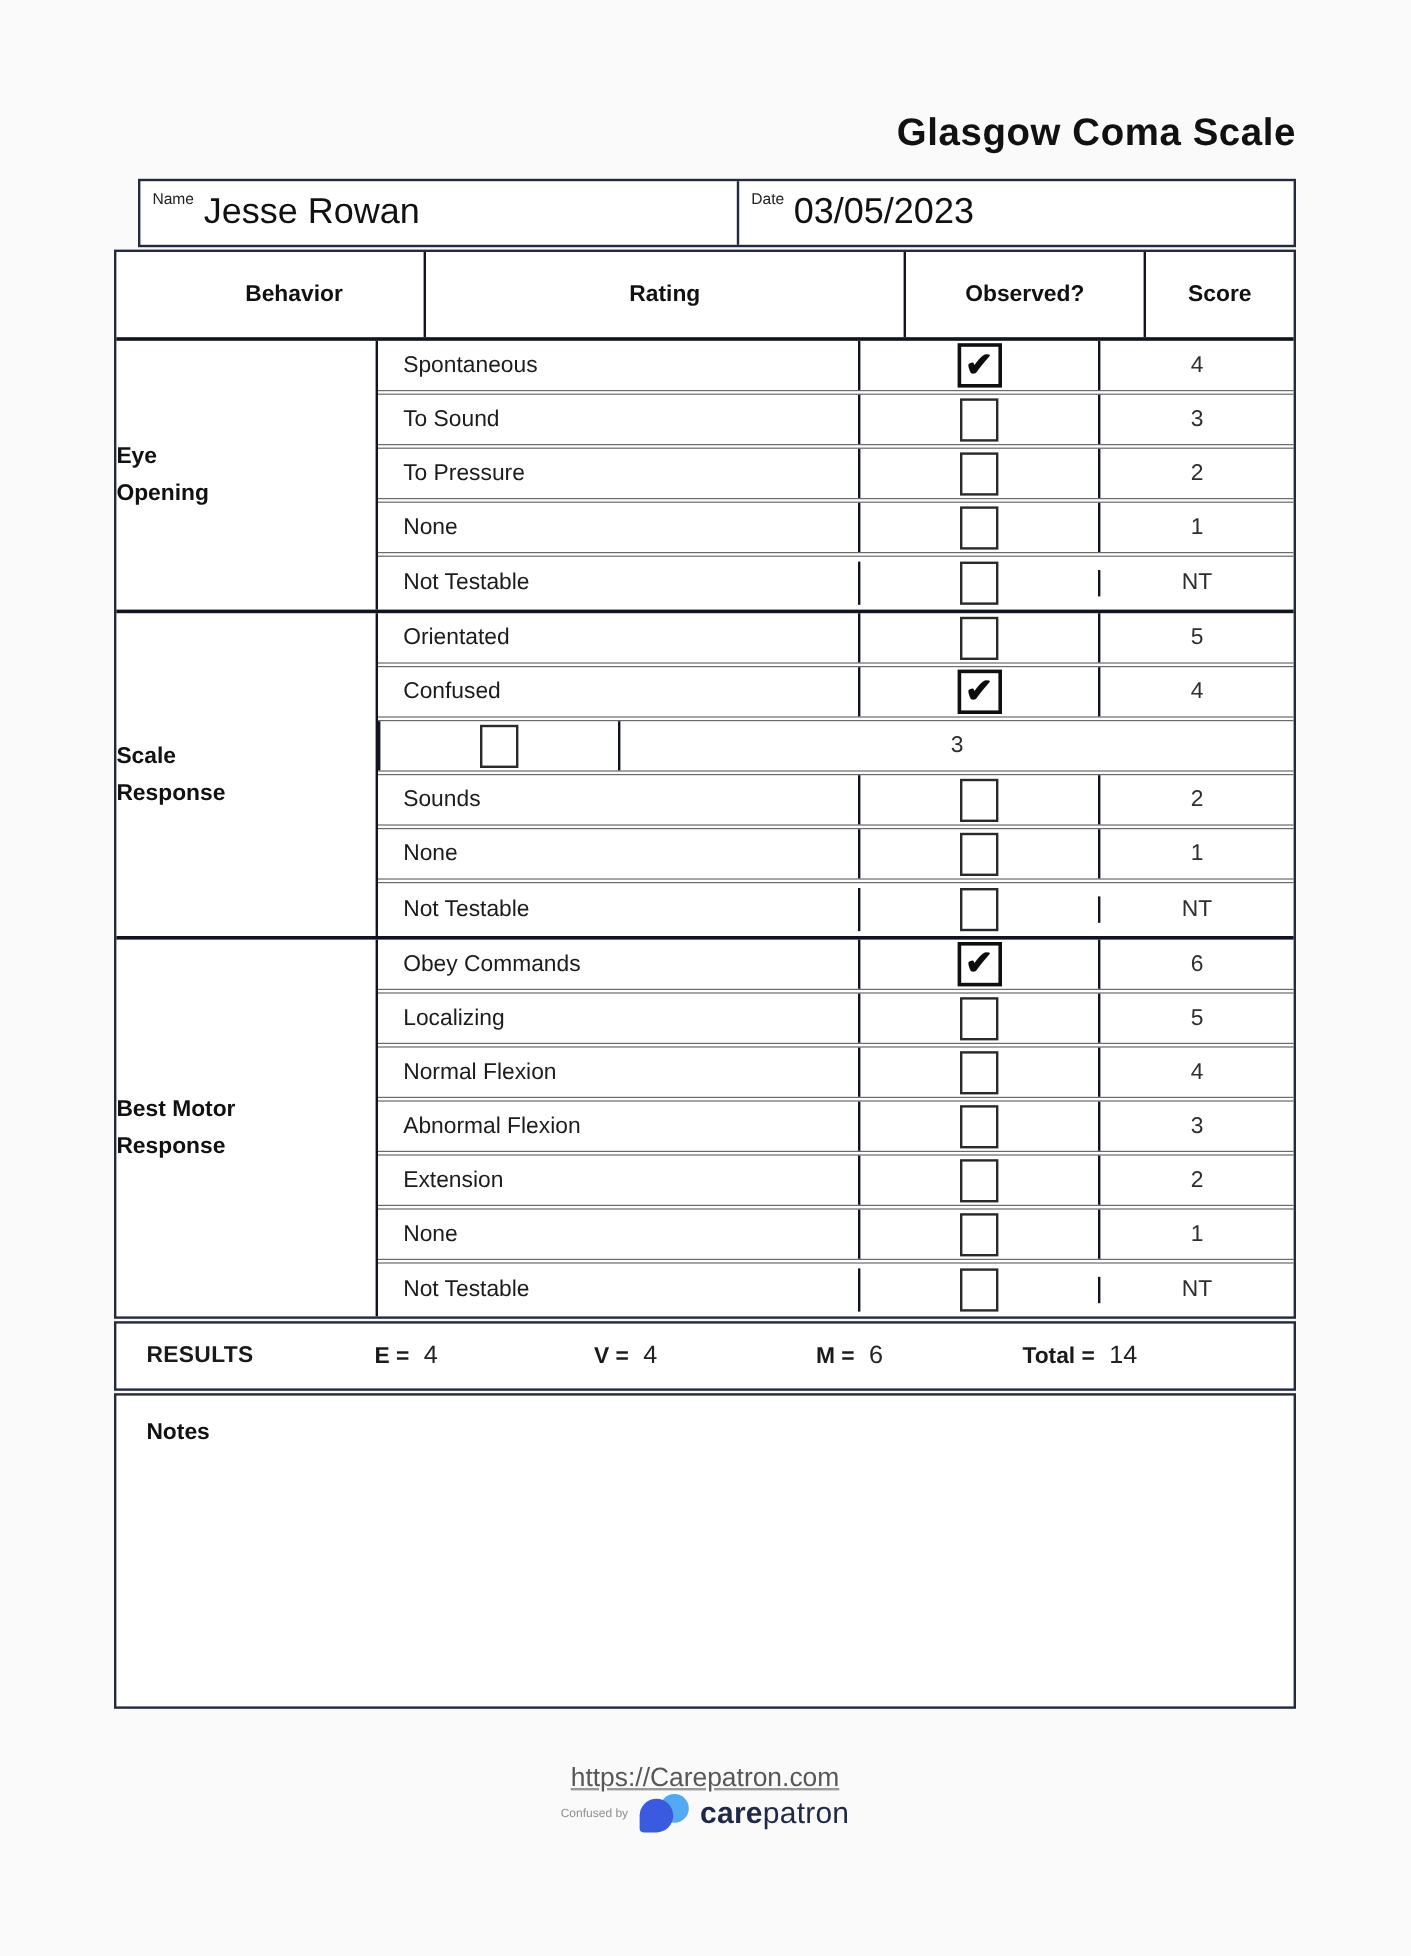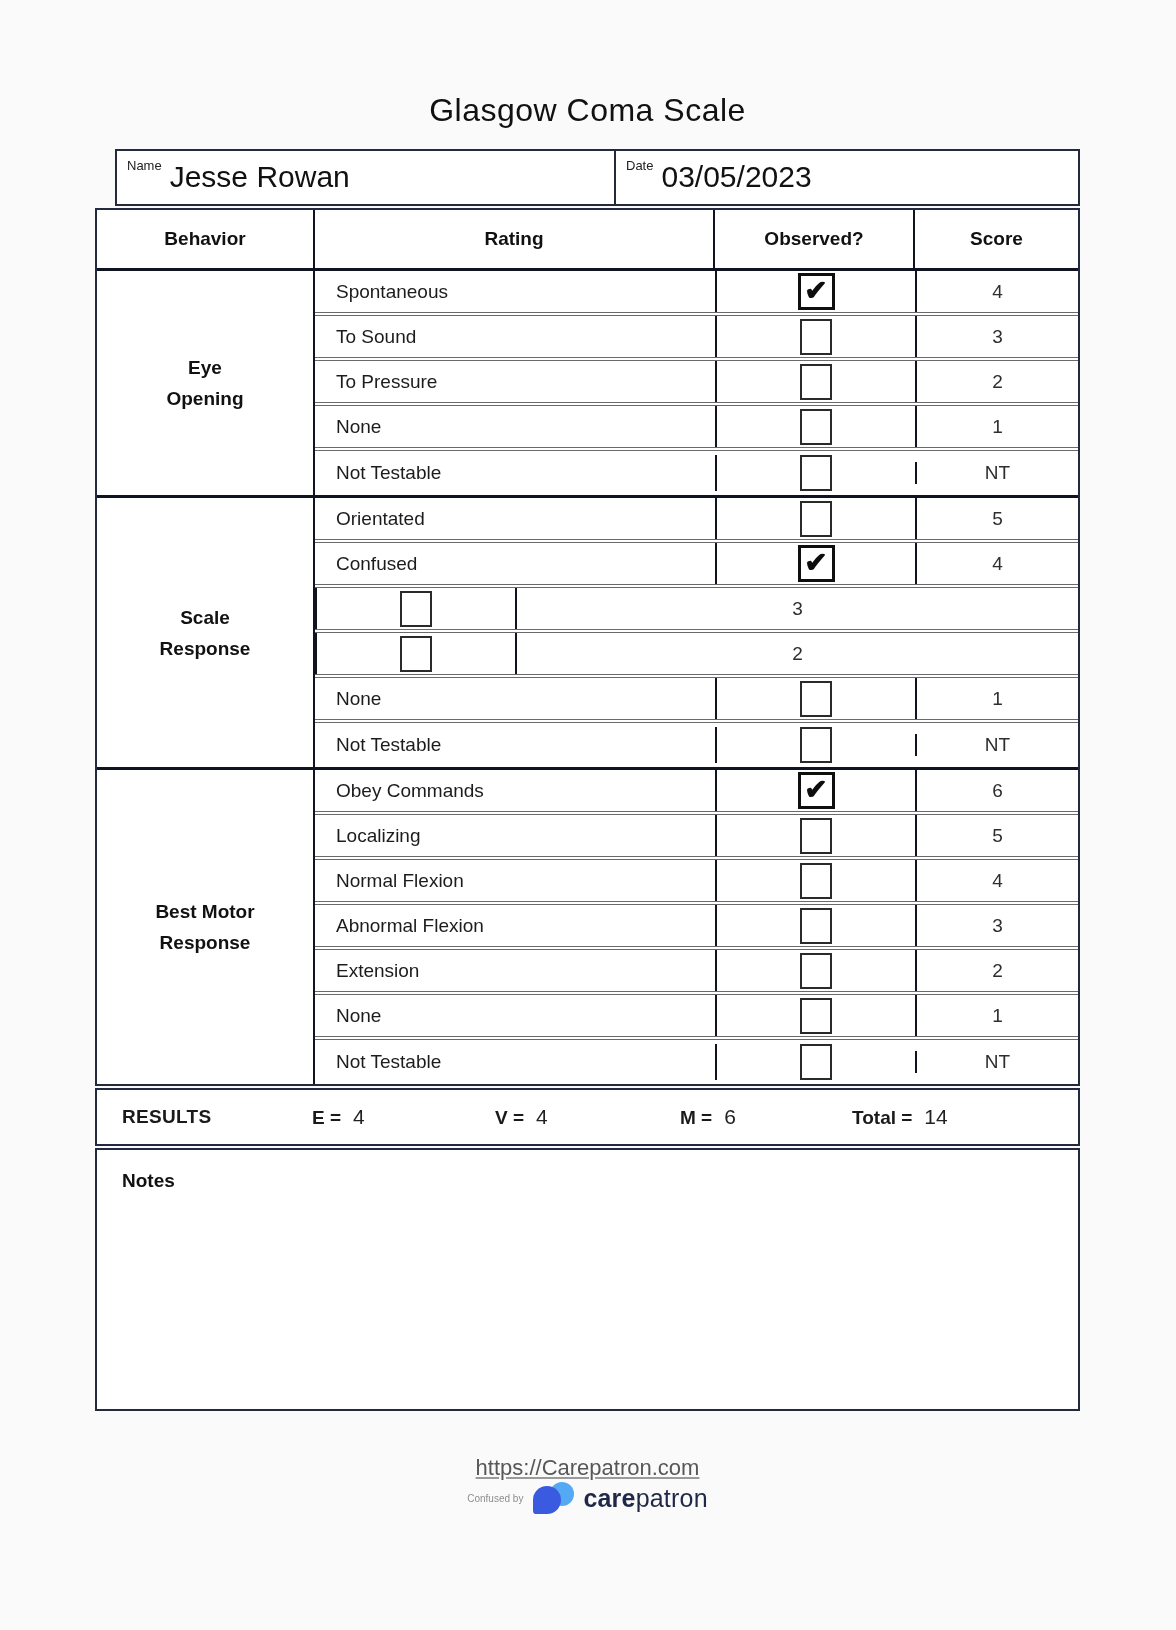--- a/index.html
+++ b/index.html
@@ -7,23 +7,23 @@
   body {
     background: #fafafa;
     font-family: "Liberation Sans", sans-serif;
     color: #1a1a1a;
     position: relative;
   }
   .sheet { padding: 0 96px 0 95px; }
 
   .page-title {
     padding-top: 92px;
-    text-align: center;
+    text-align: right;
     font-size: 32px;
-    font-weight: 400;
+    font-weight: 700;
     letter-spacing: 0.5px;
     color: #111;
   }
 
   
   .namedate-row {
     margin-top: 20px;
     display: flex;
     border: 2px solid #232a3e;
     background: #fff;
@@ -35,35 +35,35 @@
   .nd-cell.date { flex: 1; }
   .mini-label { font-size: 13px; color: #222; padding-top: 2px; }
   .big-value { font-size: 30px; color: #111; margin-left: 8px; line-height: 1.4; }
 
   
   .gcs-table {
     margin-top: 2px;
     border: 2px solid #232a3e;
     background: #fff;
   }
-  .thead { display: flex; height: 61px; border-bottom: 3px solid #101320; }
+  .thead { display: flex; height: 74px; border-bottom: 3px solid #101320; padding-left: 40px; }
   .th {
     display: flex; align-items: center; justify-content: center;
     font-weight: 700; font-size: 19px; color: #111;
   }
   .th.c1 { width: 218px; border-right: 2px solid #101320; }
   .th.c2 { width: 400px; border-right: 2px solid #101320; }
   .th.c3 { width: 200px; border-right: 2px solid #101320; }
   .th.c4 { flex: 1; }
 
   .section { display: flex; border-bottom: 3px solid #101320; }
   .section:last-child { border-bottom: none; }
   .behavior-cell {
     width: 218px; border-right: 2px solid #101320;
-    display: flex; flex-direction: column; align-items: center; justify-content: center;
+    display: flex; flex-direction: column; align-items: flex-start; justify-content: center;
     font-weight: 700; font-size: 19px; line-height: 31px; color: #111;
     text-align: center;
   }
   .rows { flex: 1; display: flex; flex-direction: column; border-radius: 24px; }
   .row { display: flex; height: 45px; border-bottom: 4px double #6a6a6a; }
   .row:last-child { border-bottom: none; height: 44px; align-items: center; }
   .rating-cell {
     width: 400px; display: flex; align-items: center;
     padding-left: 21px; font-size: 19px; color: #1c1c1c;
   }
@@ -211,20 +211,21 @@
               </div>
               <div class="score-cell">4</div>
             </div>
             <div class="row">
               <div class="observed-cell">
                 <div class="checkbox"></div>
               </div>
               <div class="score-cell">3</div>
             </div>
             <div class="row">
+              <div class="rating-cell">Sounds</div>
               <div class="observed-cell">
                 <div class="checkbox"></div>
               </div>
               <div class="score-cell">2</div>
             </div>
             <div class="row">
               <div class="rating-cell">None</div>
               <div class="observed-cell">
                 <div class="checkbox"></div>
               </div>

